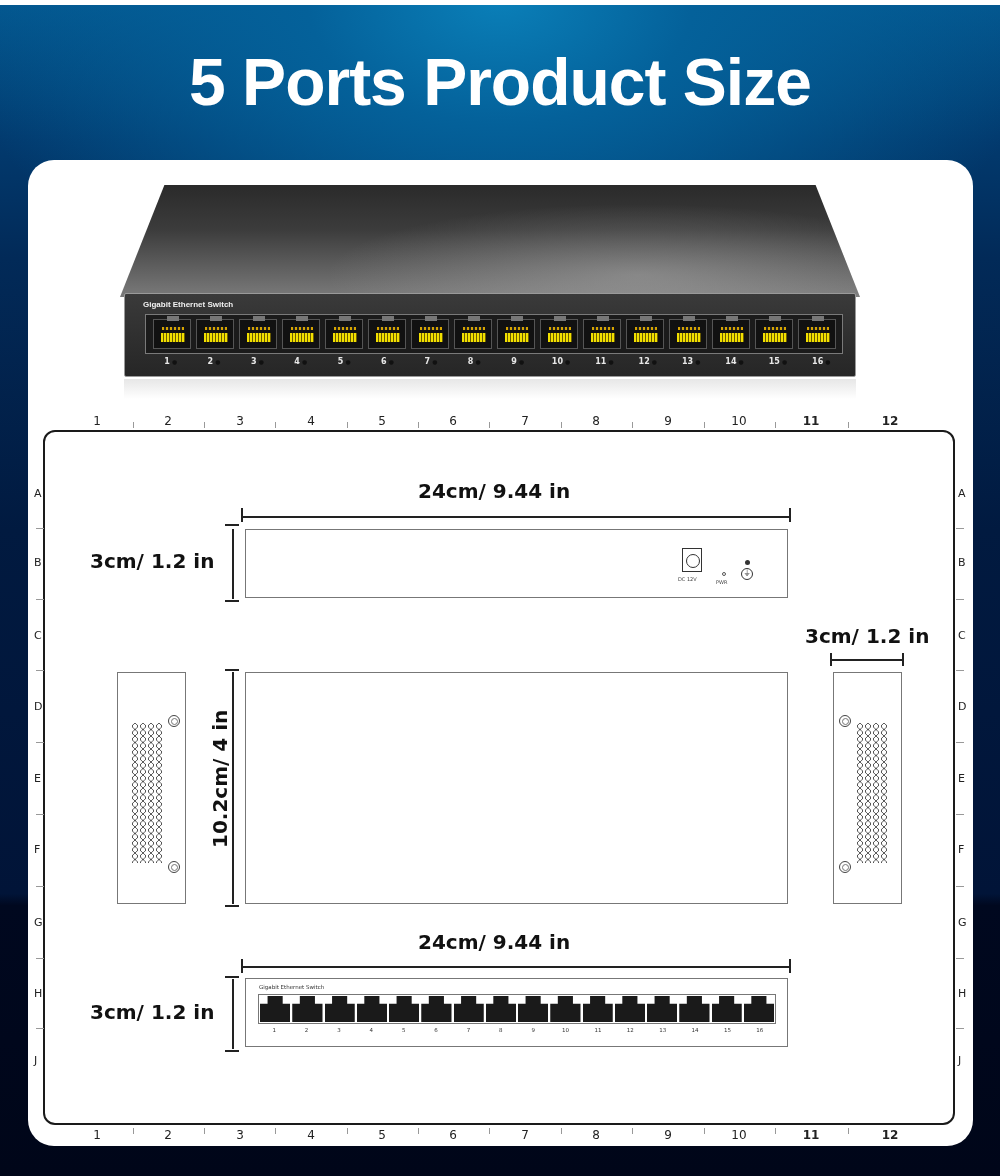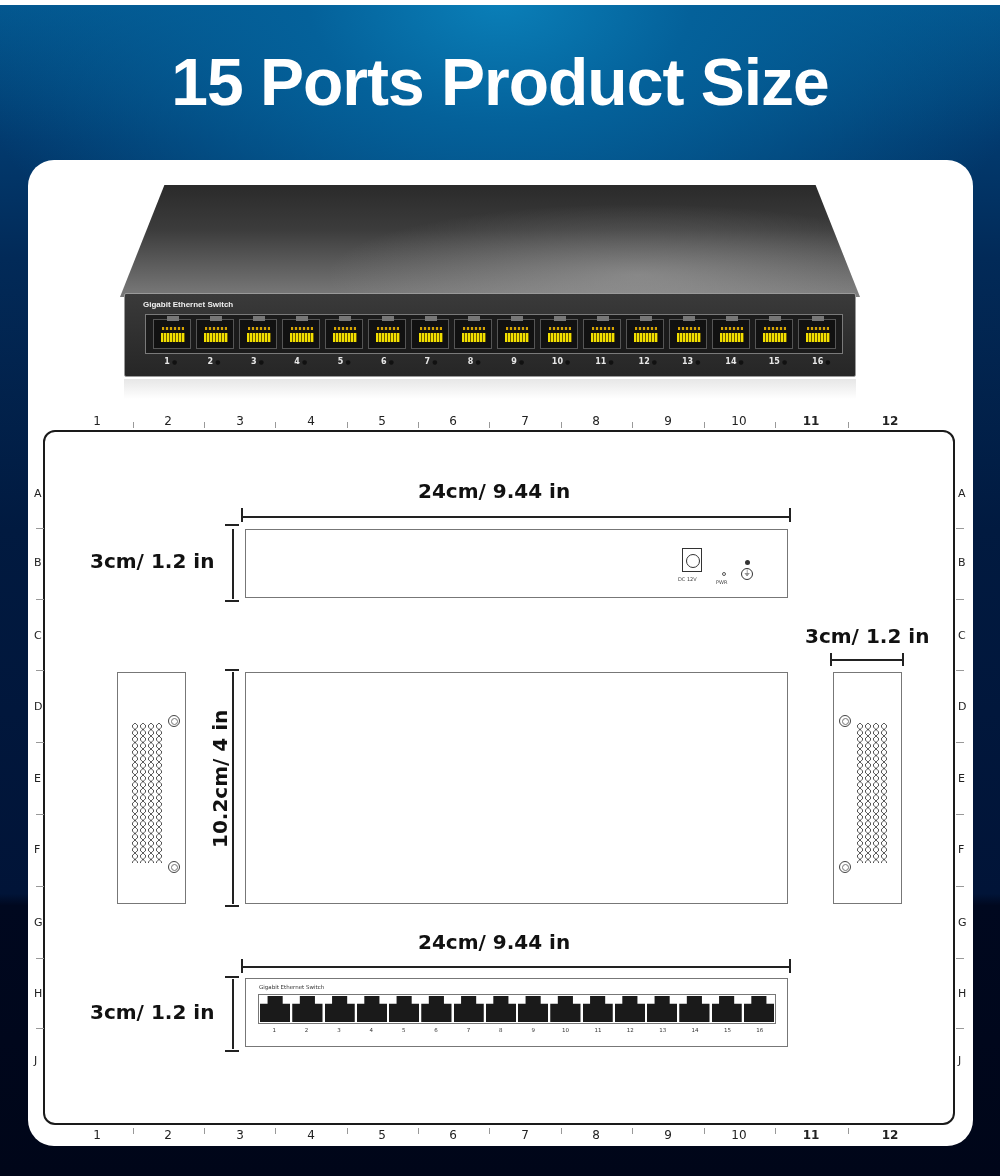--- a/index.html
+++ b/index.html
@@ -107,21 +107,21 @@
   .fv-label { position:absolute; left:13px; top:5px; font-size:5.5px; color:#333; }
   .fv-ports { position:absolute; left:12px; top:15px; width:518px; height:30px; display:flex; border:1px solid #777; padding:1px; gap:2px; }
   .fv-port { flex:1; background:#1a1a1a; clip-path: polygon(0 30%, 25% 30%, 25% 0, 75% 0, 75% 30%, 100% 30%, 100% 100%, 0 100%); }
   .fv-nums { position:absolute; left:12px; top:48px; width:518px; display:flex; }
   .fv-num { flex:1; text-align:center; font-size:5.5px; color:#333; }
 </style>
 </head>
 <body>
 
 <div class="top-strip"></div>
-<h1 class="title">15 Ports Product Size</h1>
+<h1 class="title">5 Ports Product Size</h1>
 
 <div class="card"></div>
 
 <div class="switch-photo">
   <div class="switch-top"></div>
   <div class="switch-top-sheen"></div>
   <div class="switch-front">
     <div class="front-label">Gigabit Ethernet Switch</div>
     <div class="port-strip" id="photo-ports">
         <div class="rj45">

